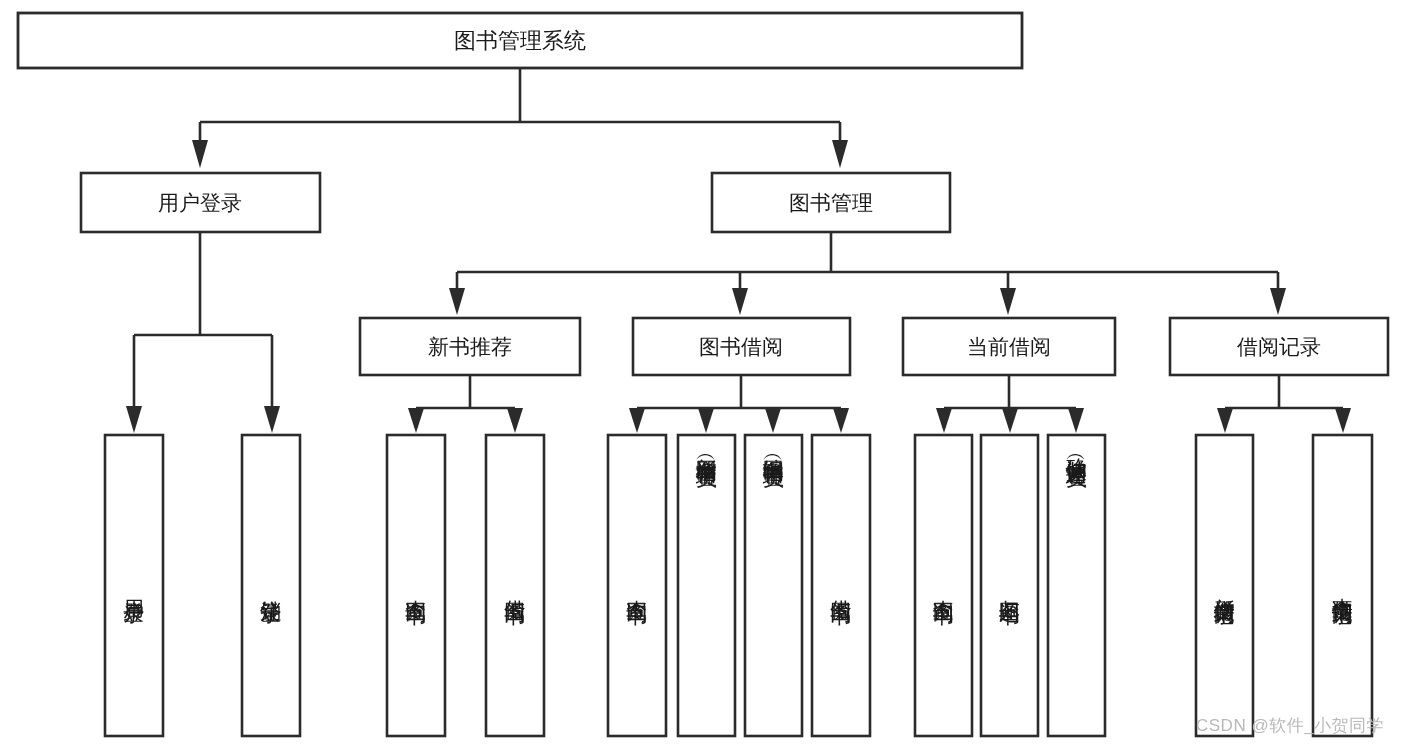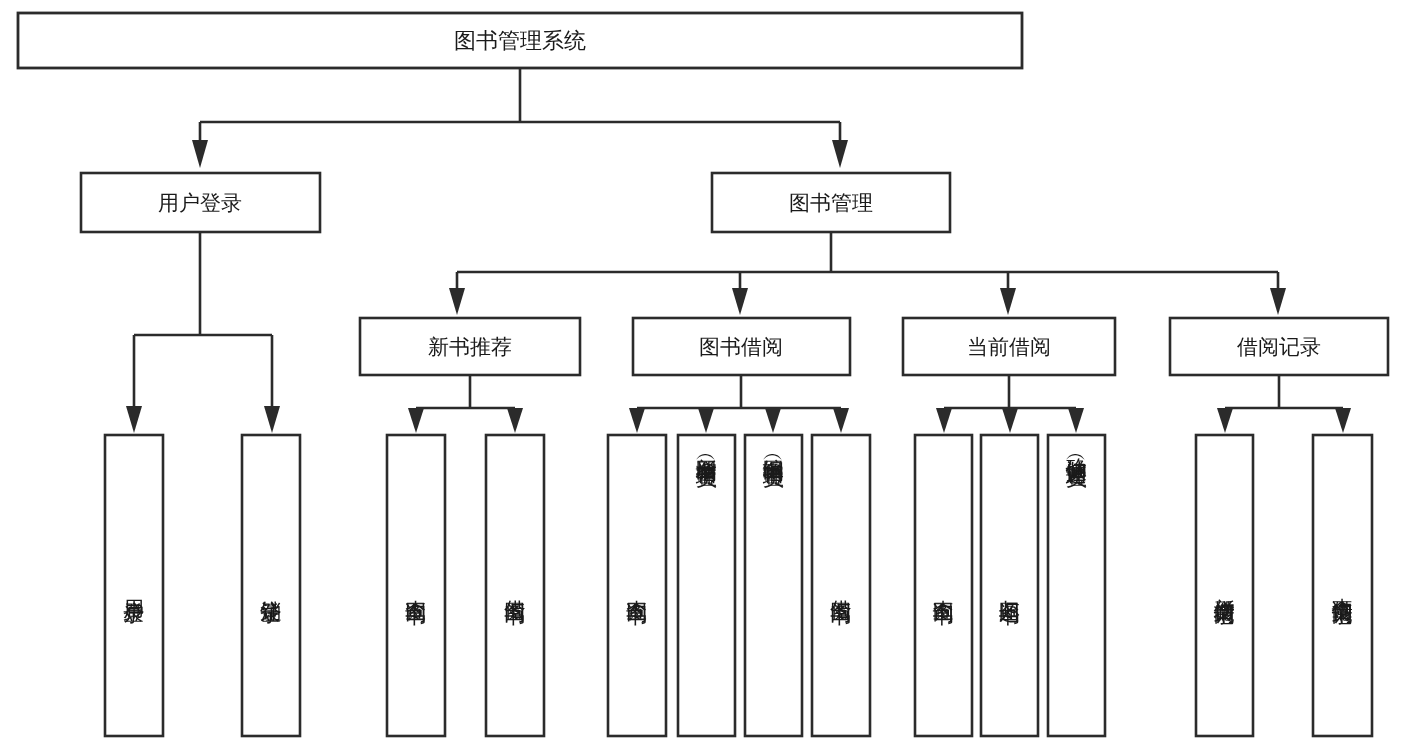--- a/index.html
+++ b/index.html
@@ -249,14 +249,15 @@
     <span class="leaf-label-v" style="margin-top:6px;">确认归还（管理员）</span>
   </div>
 
   <div class="leaf-label-wrap" style="left:1196px; top:435px; width:57px; height:301px;">
     <span class="leaf-label-v">新增借阅记录</span>
   </div>
   <div class="leaf-label-wrap" style="left:1313px; top:435px; width:59px; height:301px;">
     <span class="leaf-label-v">查询借阅记录</span>
   </div>
 
+  <div class="watermark" style="left:1196px; top:714px;">CSDN @软件_小贺同学</div>
 
 </div>
 
 </body></html>

